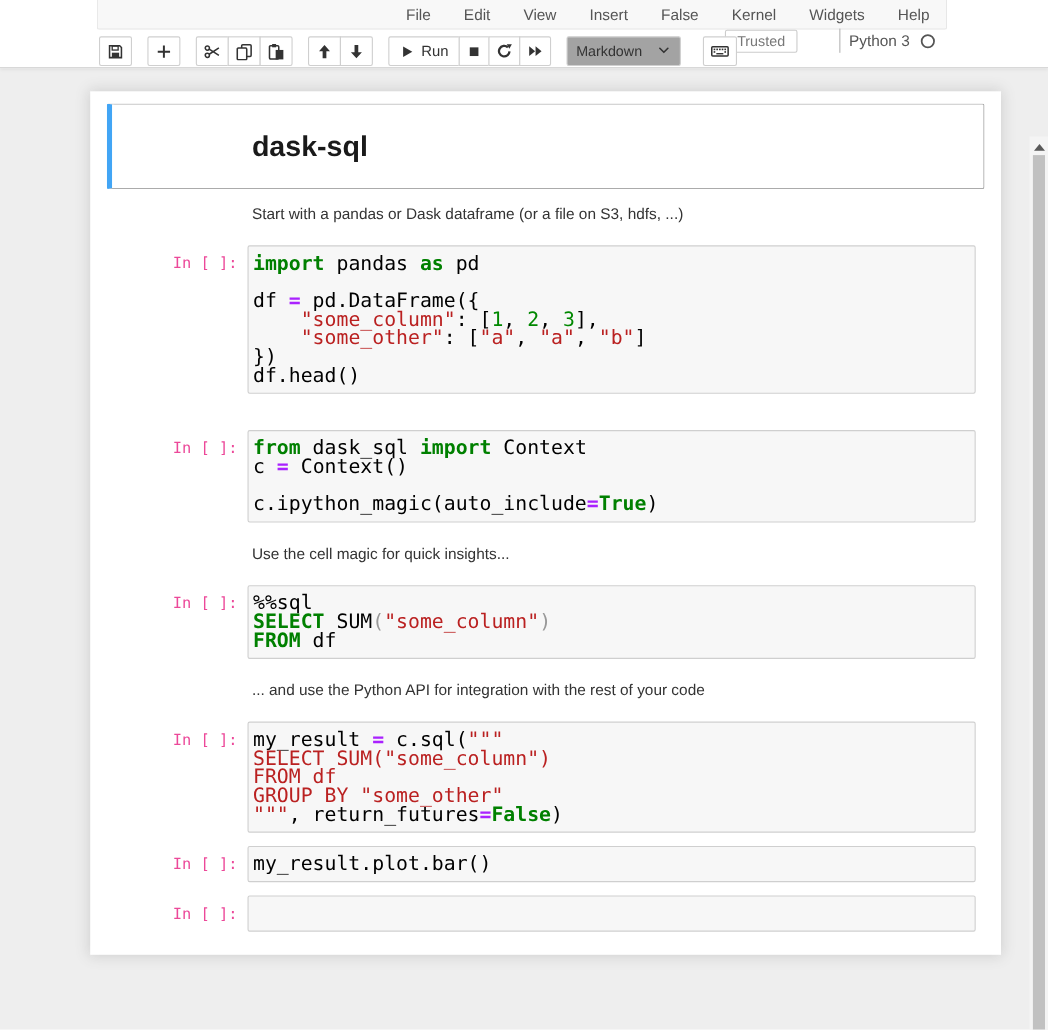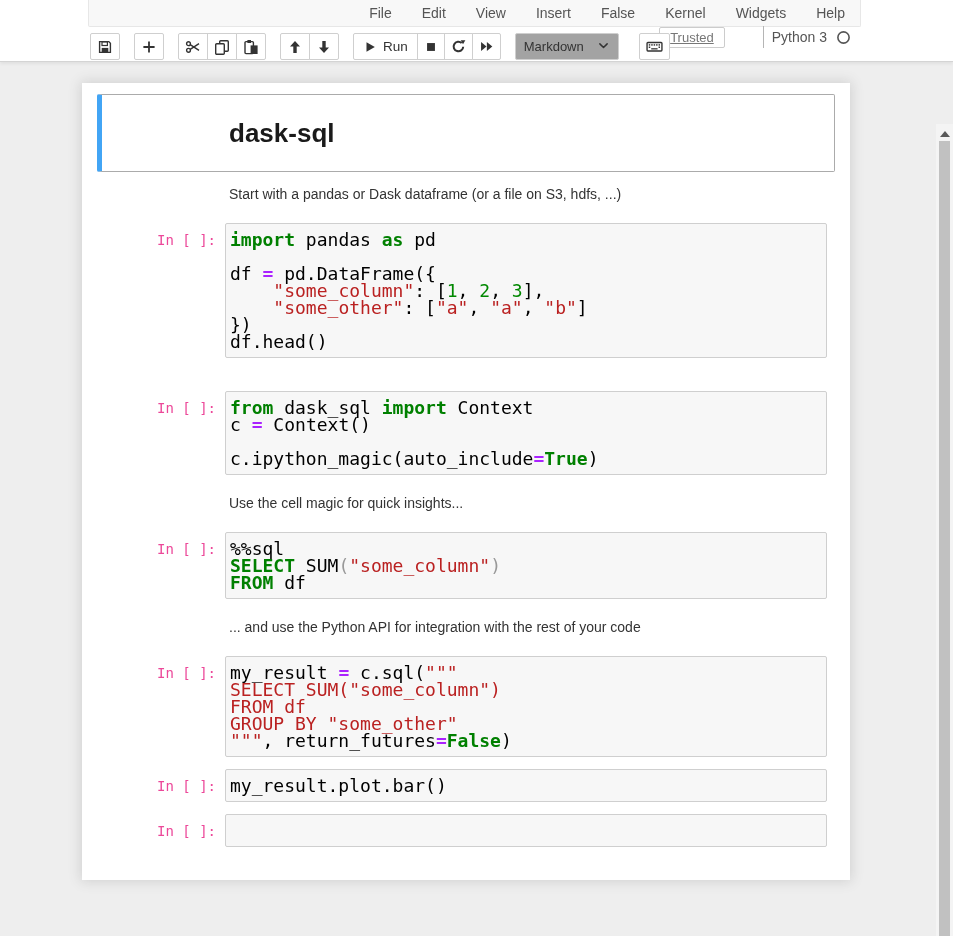--- a/index.html
+++ b/index.html
@@ -44,21 +44,20 @@
   #menubar-right { display: flex; align-items: center; height: 100%; }
   #trusted-btn {
     border: 1px solid #ccc;
     border-radius: 2px;
     background: transparent;
     color: #777;
     font-size: 13px;
     padding: 2px 10px;
     margin-right: 38px;
     font-family: "Liberation Sans", sans-serif;
-    text-decoration: underline;
   }
   #kernel-sep { width: 1px; height: 22px; background: #b5b5b5; margin-right: 8px; }
   #kernel-name { font-size: 14px; color: #555; margin-right: 9px; }
   #kernel-indicator { margin-right: 9px; display: flex; align-items: center; }
 
   
   #toolbar {
     margin-left: 90px;
     padding-top: 6px;
     display: flex;
@@ -101,25 +100,25 @@
 
   
   #main {
     position: relative;
     height: 874px;
     background: #eeeeee;
     overflow: hidden;
   }
   #notebook-container {
     margin: 21px 0 0 82px;
-    width: 768px;
+    width: 828px;
     min-height: 782px;
     background: #fff;
     box-shadow: 0 0 12px 1px rgba(87,87,87,0.2);
-    padding: 11px 15px 27px 15px;
+    padding: 11px 15px 15px 15px;
   }
 
   
   .cell { display: flex; padding: 5px 0; border: 1px solid transparent; }
   .cell.selected {
     border: 1px solid #ababab;
     border-left: 5px solid #42A5F5;
     border-radius: 2px;
     padding: 5px 0;
   }

